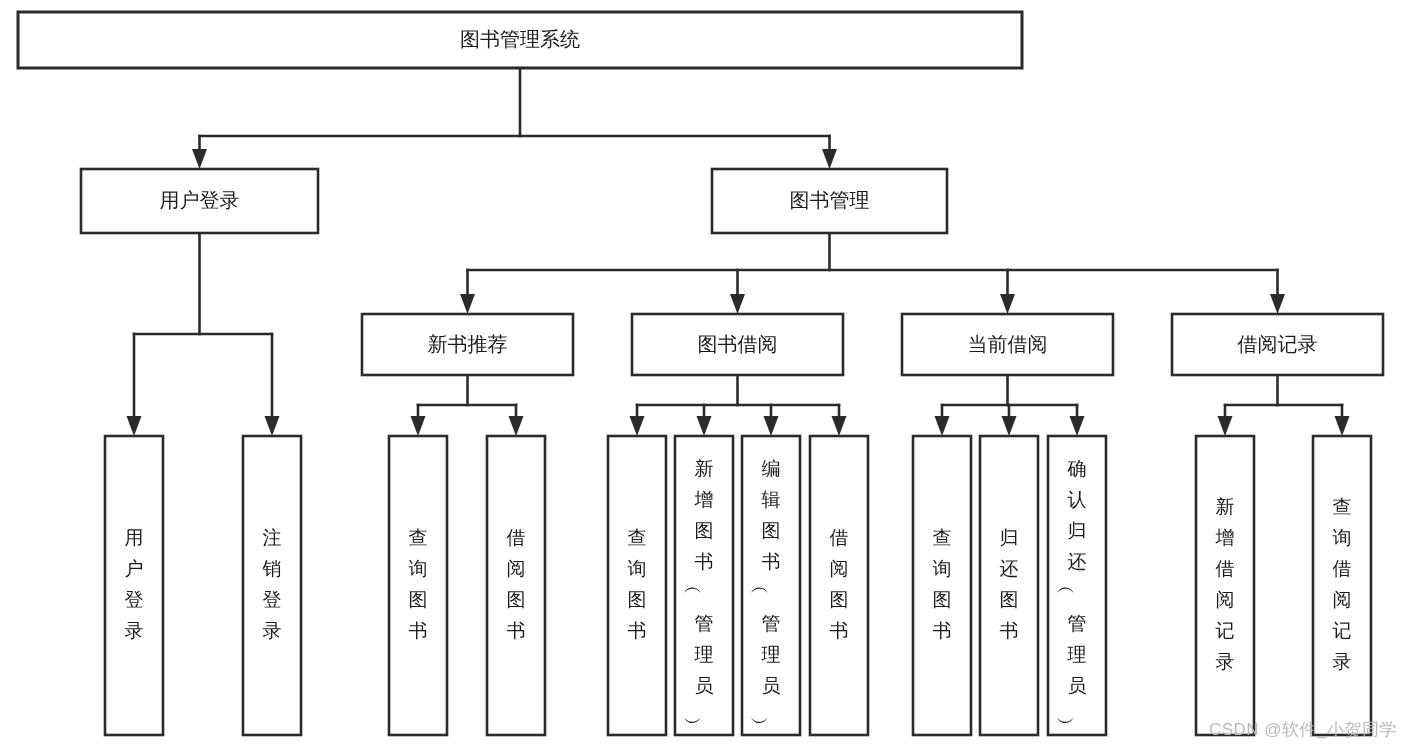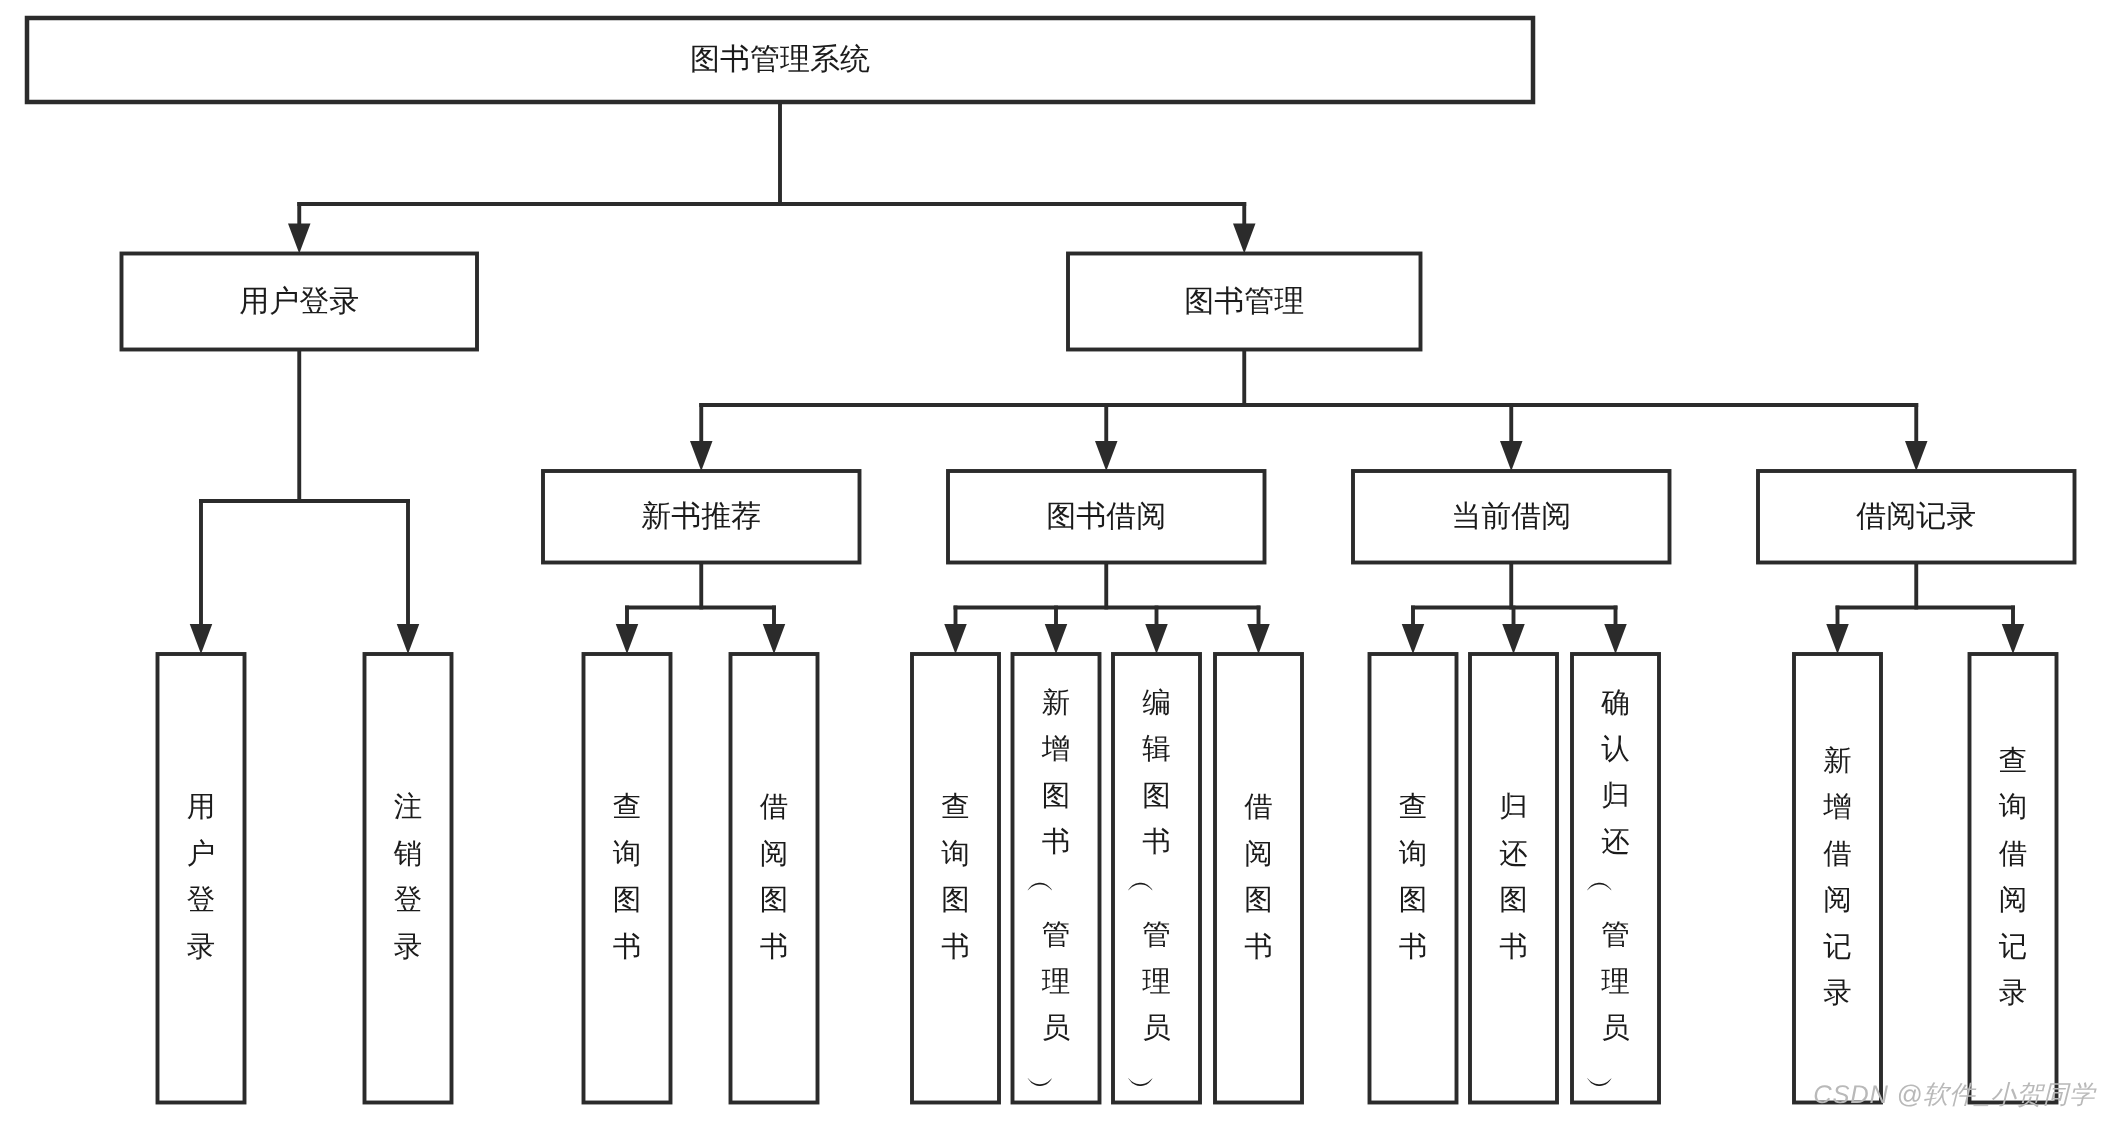--- a/index.html
+++ b/index.html
@@ -28,21 +28,20 @@
   }
   .watermark{
     position:absolute;
     right:8px;bottom:6px;
     font-family:"Liberation Sans","DejaVu Sans",sans-serif;
     font-size:17px;
     color:#b9b9b9;
     letter-spacing:.5px;
     user-select:none;
     white-space:nowrap;
-    font-style:italic;
   }
 </style>
 </head>
 <body>
 
 <div id="diagram-root">
   <svg id="tree-svg" viewBox="0 0 1405 747" xmlns="http://www.w3.org/2000/svg">
     <g id="edges-layer">
         <g>
           <line x1="520" y1="68" x2="520" y2="136" class="connector"></line>

